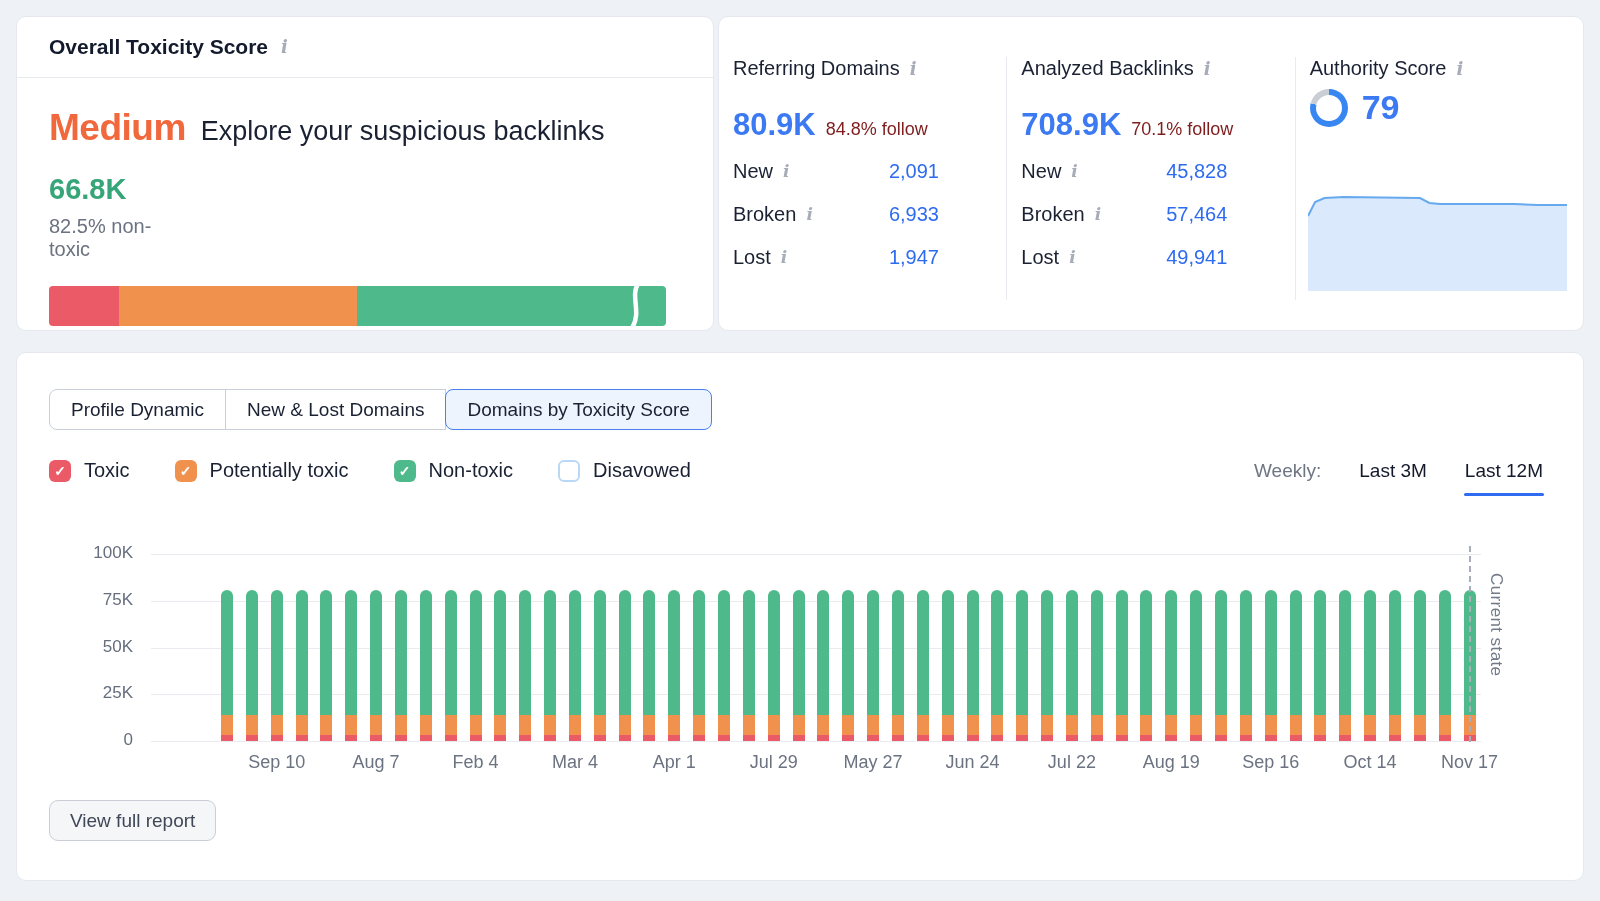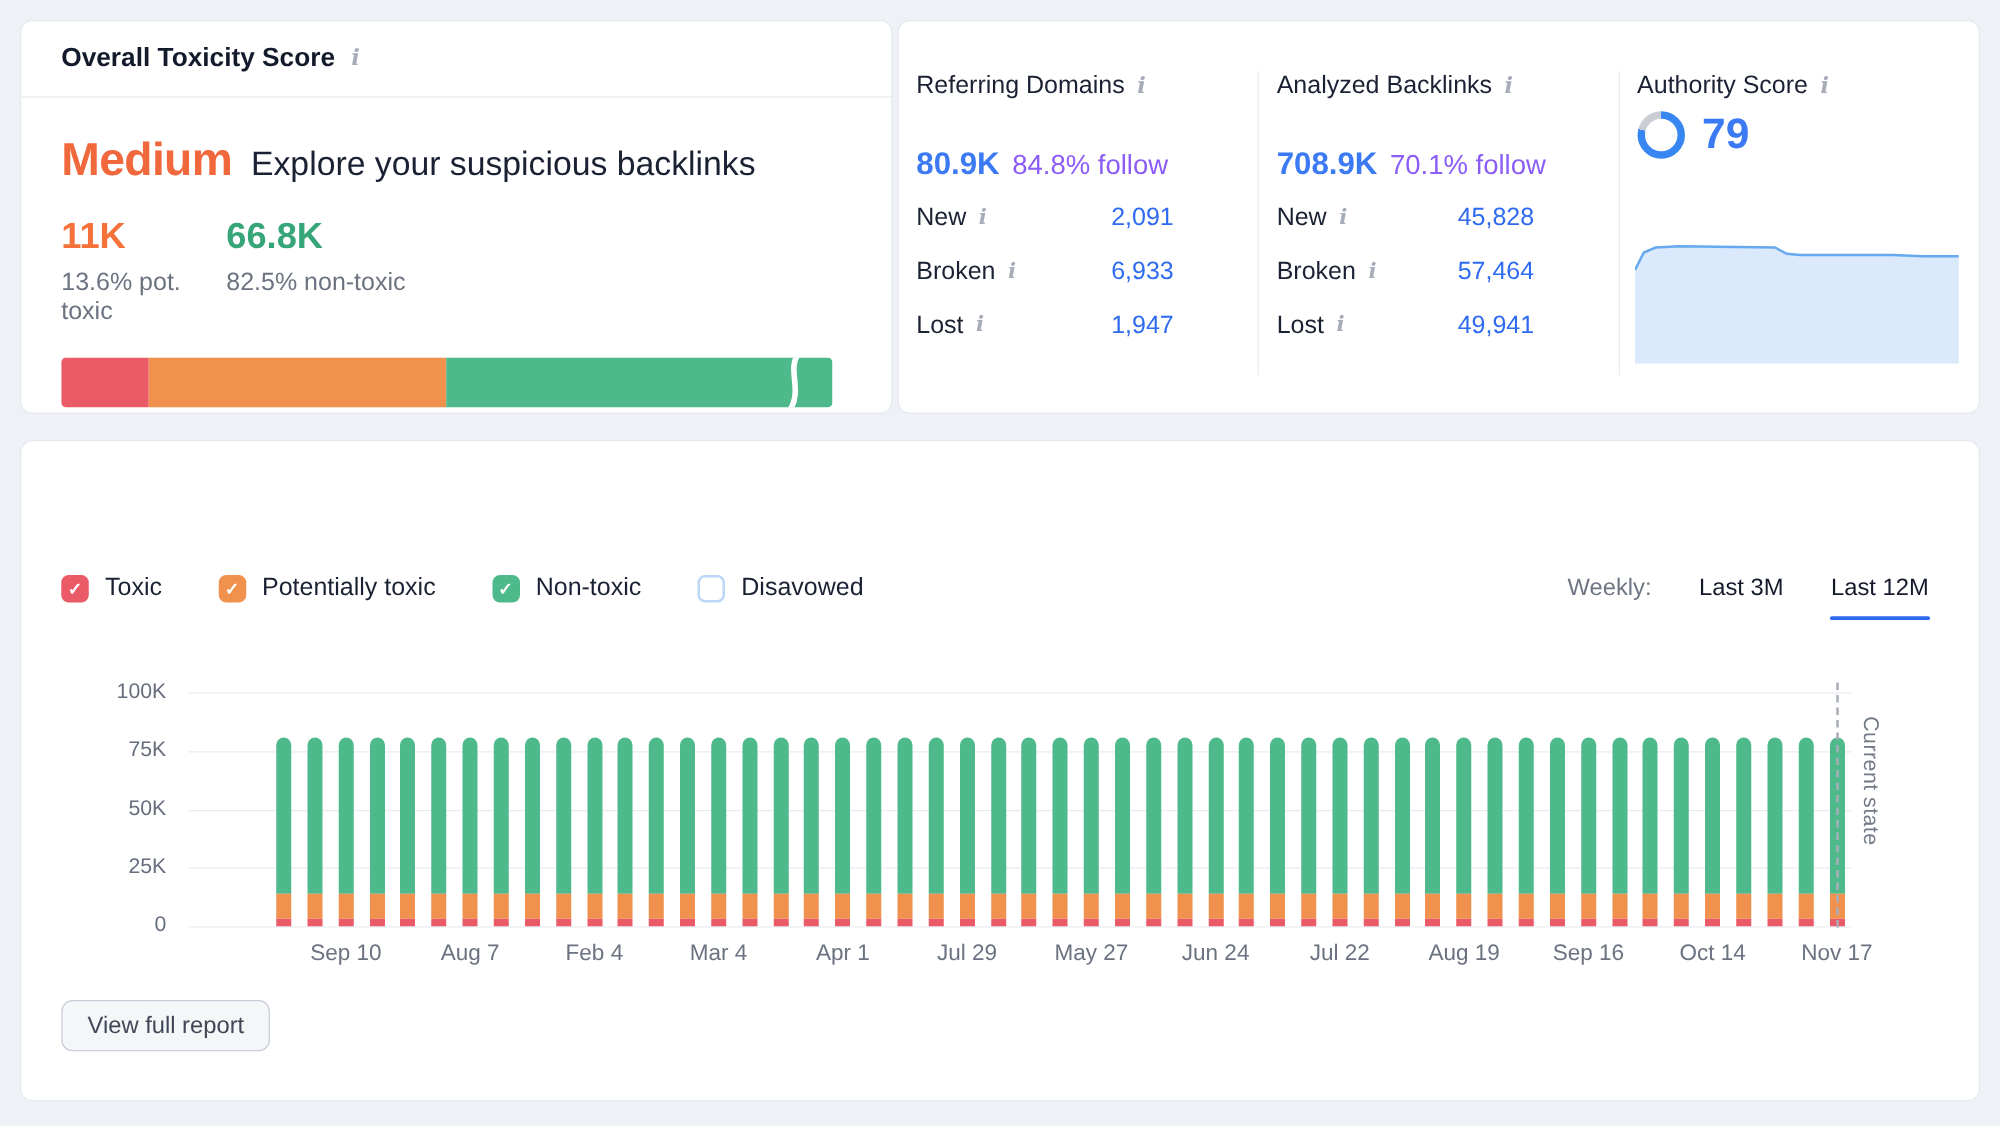--- a/index.html
+++ b/index.html
@@ -24,22 +24,22 @@
   .tox-seg { height:100%; }
   .squiggle { position:absolute; right:22px; top:-2px; height:44px; }
 
   
   .card-metrics { left:718px; top:16px; width:866px; height:315px; display:flex; }
   .metric-col { flex:1; padding:40px 16px 0 14px; position:relative; }
   .vdivider { width:1px; background:#e8eaf0; margin:40px 0 30px 0; }
   .metric-head { display:flex; align-items:center; gap:10px; }
   .metric-title { font-size:20px; color:#1a2133; }
   .metric-big { display:flex; align-items:baseline; gap:10px; margin-top:3px; }
-  .big-value { font-size:25px; font-weight:700; color:#3b7af2; cursor:pointer; }
-  .follow { font-size:22px; color:#8b5cf6;margin-top:36px; }
+  .big-value { font-size:31px; font-weight:700; color:#3b7af2; cursor:pointer; }
+  .follow { font-size:18px; color:#7f1d1d;margin-top:36px; }
   .metric-rows { margin-top:12px; width:206px; }
   .metric-row { display:flex; align-items:center; gap:10px; margin-top:13px; height:30px; }
   .row-label { font-size:20px; color:#1a2133; }
   .row-info { font-size:17px; }
   .row-value { margin-left:auto; font-size:20px; color:#2e6bf0; cursor:pointer; }
   .authority-row { display:flex; align-items:center; gap:14px; margin-top:8px; }
   .donut { width:38px; height:38px; border-radius:50%; position:relative; }
   .donut-hole { position:absolute; left:6px; top:6px; width:26px; height:26px; border-radius:50%; background:#fff; }
   .authority-value { font-size:34px; font-weight:700; color:#3b7af2; }
   .sparkline { position:absolute; left:12px; right:16px; bottom:39px; height:97px; }
@@ -83,24 +83,20 @@
       <h2>Overall Toxicity Score</h2>
       <span class="info-icon">i</span>
     </div>
     <div class="tox-body">
       <div class="medium-row">
         <span class="level">Medium</span>
         <span class="subtitle">Explore your suspicious backlinks</span>
       </div>
       <div class="stats-row">
           <div class="stat">
-            <div class="stat-value" style="color: rgb(244, 113, 58);">11K</div>
-            <div class="stat-label">13.6% pot. toxic</div>
-          </div>
-          <div class="stat">
             <div class="stat-value" style="color: rgb(54, 165, 120);">66.8K</div>
             <div class="stat-label">82.5% non-toxic</div>
           </div>
         </div>
       <div class="tox-bar">
         <div class="tox-seg" style="width: 11.3%; background: rgb(234, 90, 103);"></div>
           <div class="tox-seg" style="width: 38.7%; background: rgb(240, 145, 78);"></div>
           <div class="tox-seg" style="width: 50%; background: rgb(78, 185, 139);"></div>
           <svg class="squiggle" width="18" height="44" viewBox="0 0 18 44">
           <path d="M12,0 C4,12 16,28 6,44" stroke="#ffffff" stroke-width="4.5" fill="none" stroke-linecap="round"></path>
@@ -180,20 +176,25 @@
       <div class="sparkline">
         <svg viewBox="0 0 220 97" preserveAspectRatio="none">
           <path fill="#daeafc" stroke="none" d="M0,22 L6,8 L14,4 L30,3 L95,4 L103,9 L112,10 L175,10 L195,11 L220,11 L220,97 L0,97 Z"></path>
           <path fill="none" stroke="#66a9ee" stroke-width="2" vector-effect="non-scaling-stroke" d="M0,22 L6,8 L14,4 L30,3 L95,4 L103,9 L112,10 L175,10 L195,11 L220,11"></path>
         </svg>
       </div>
     </div>
   </section>
 
   <section class="card card-panel">
+    <div class="tabs">
+        <div class="tab">Profile Dynamic</div>
+        <div class="tab">New &amp; Lost Domains</div>
+        <div class="tab selected">Domains by Toxicity Score</div>
+      </div>
 
     <div class="filters-row">
       <span style="display:flex;align-items:center;" id="filters-host">
           <div class="filter">
             <span class="checkbox" style="background: rgb(234, 90, 103);">✓</span>
             <span class="filter-label">Toxic</span>
           </div>
           <div class="filter">
             <span class="checkbox" style="background: rgb(240, 145, 78);">✓</span>
             <span class="filter-label">Potentially toxic</span>

